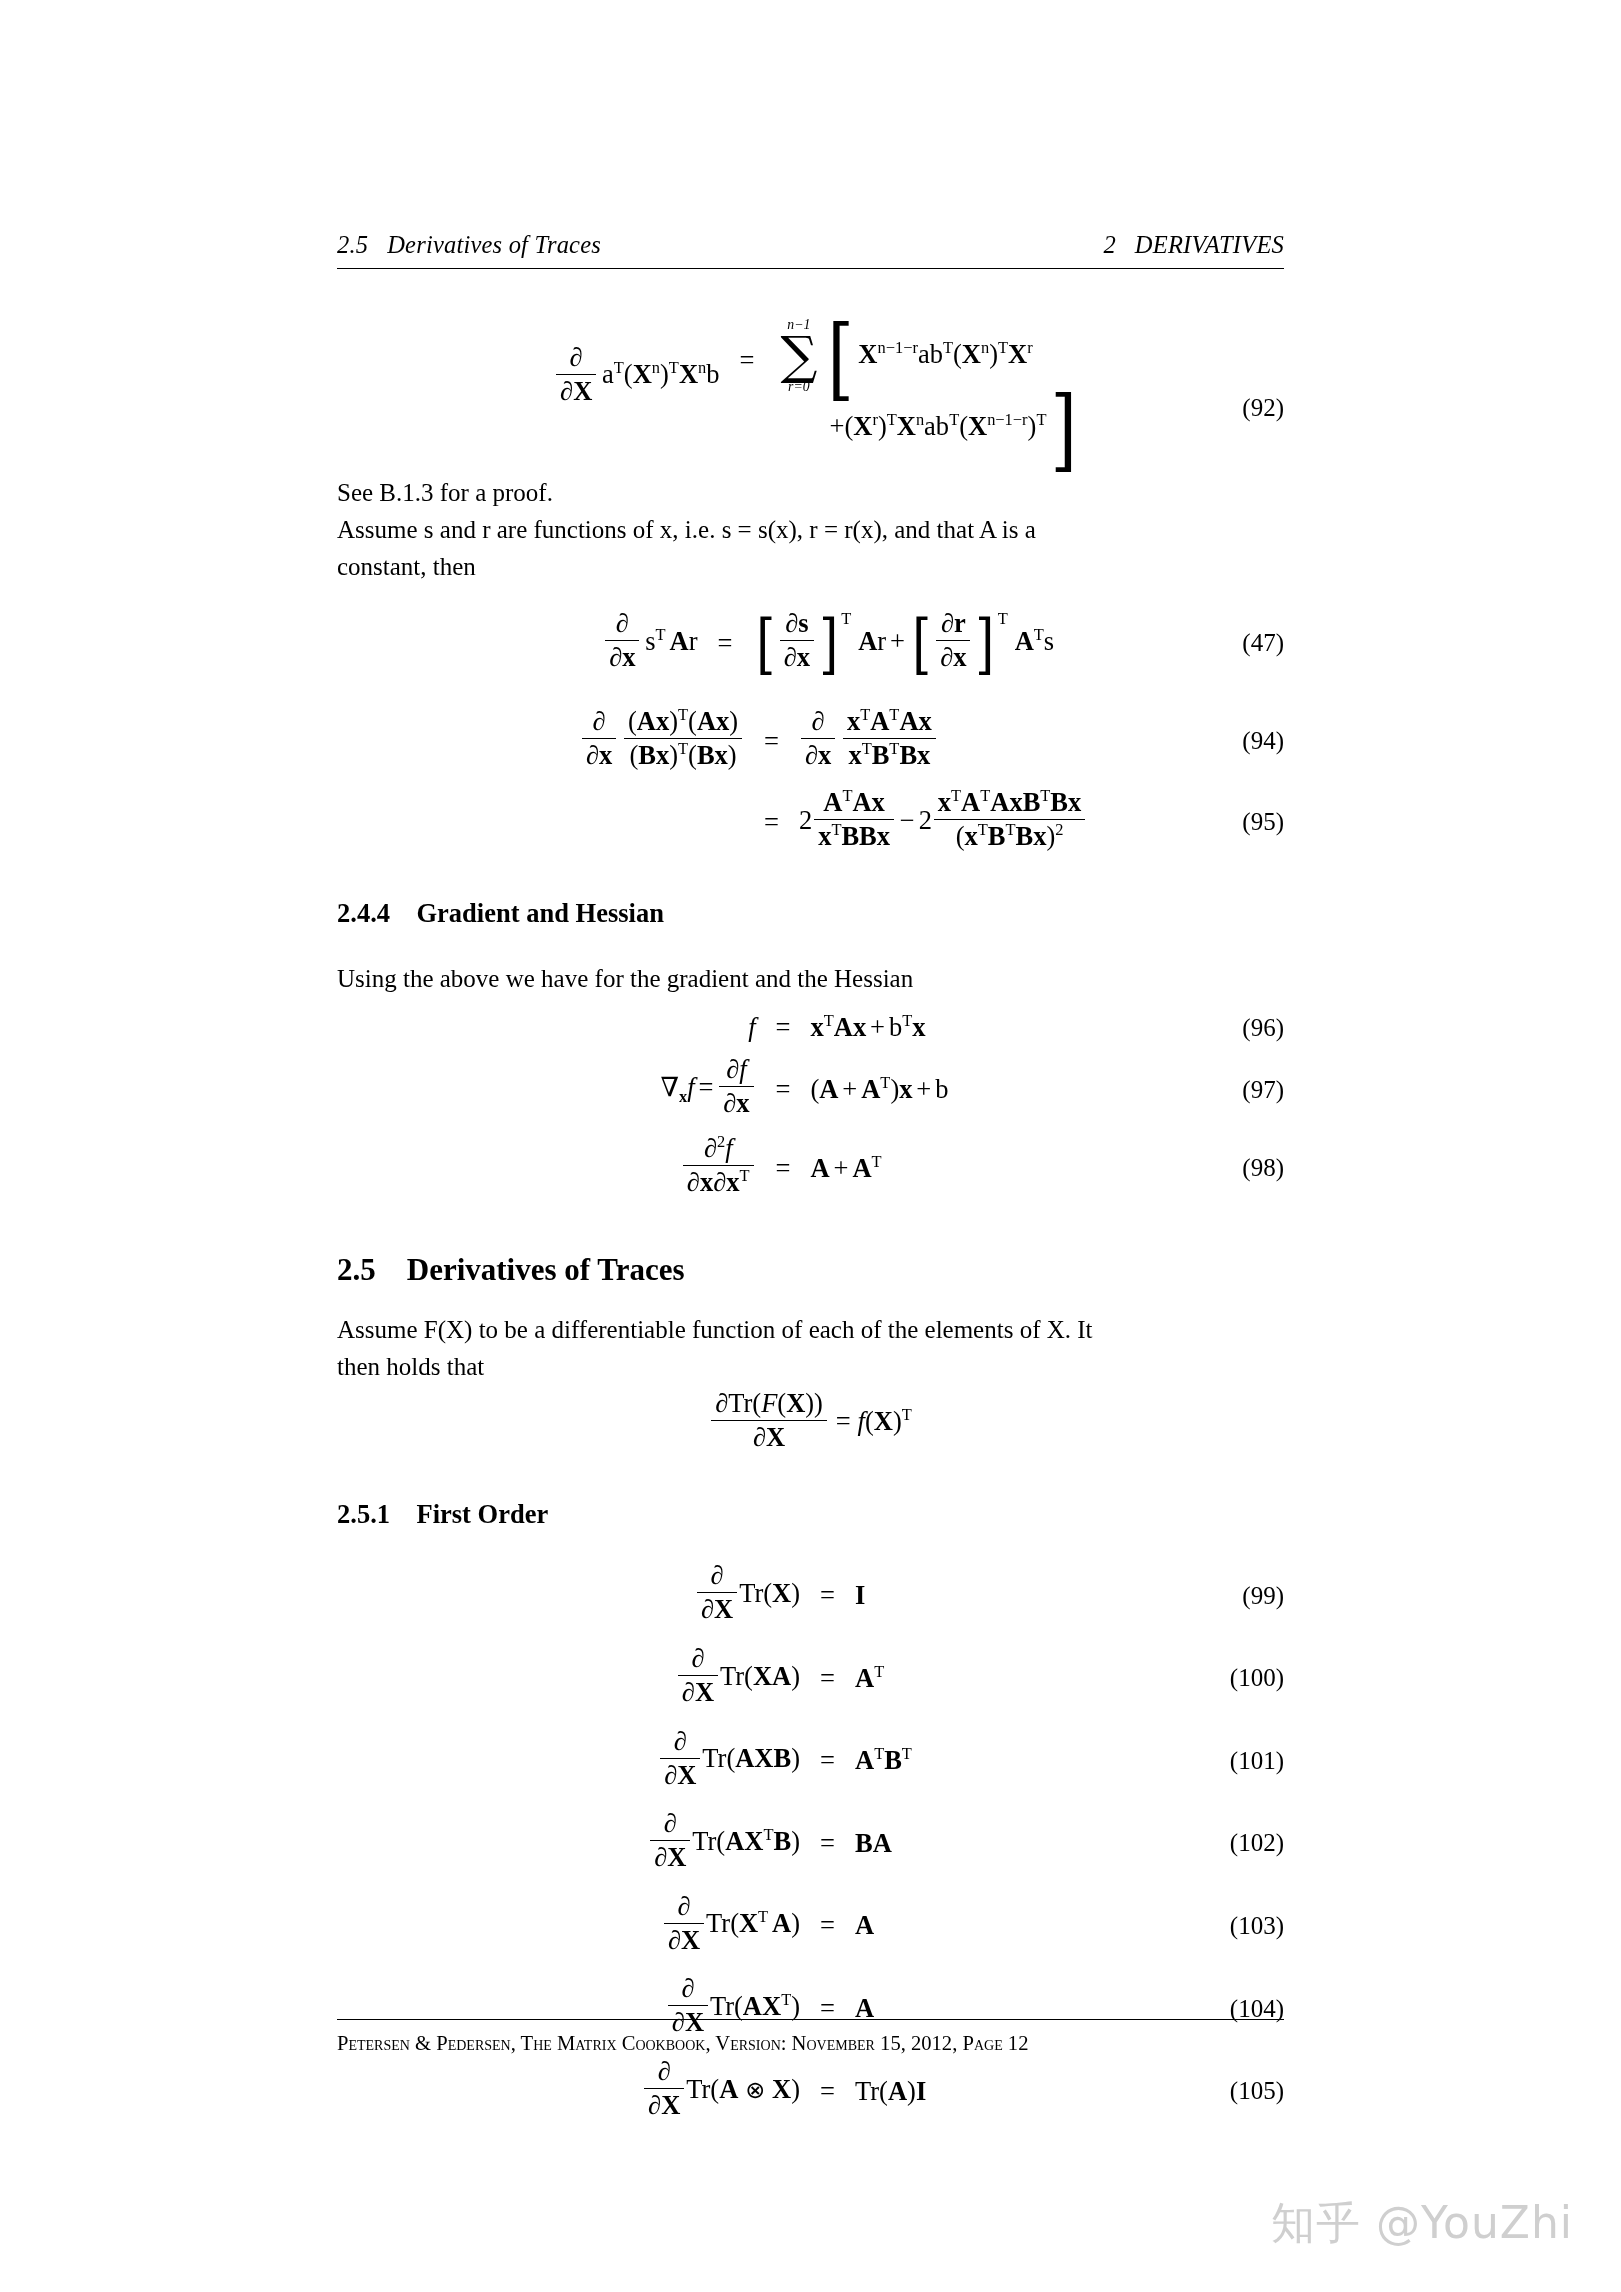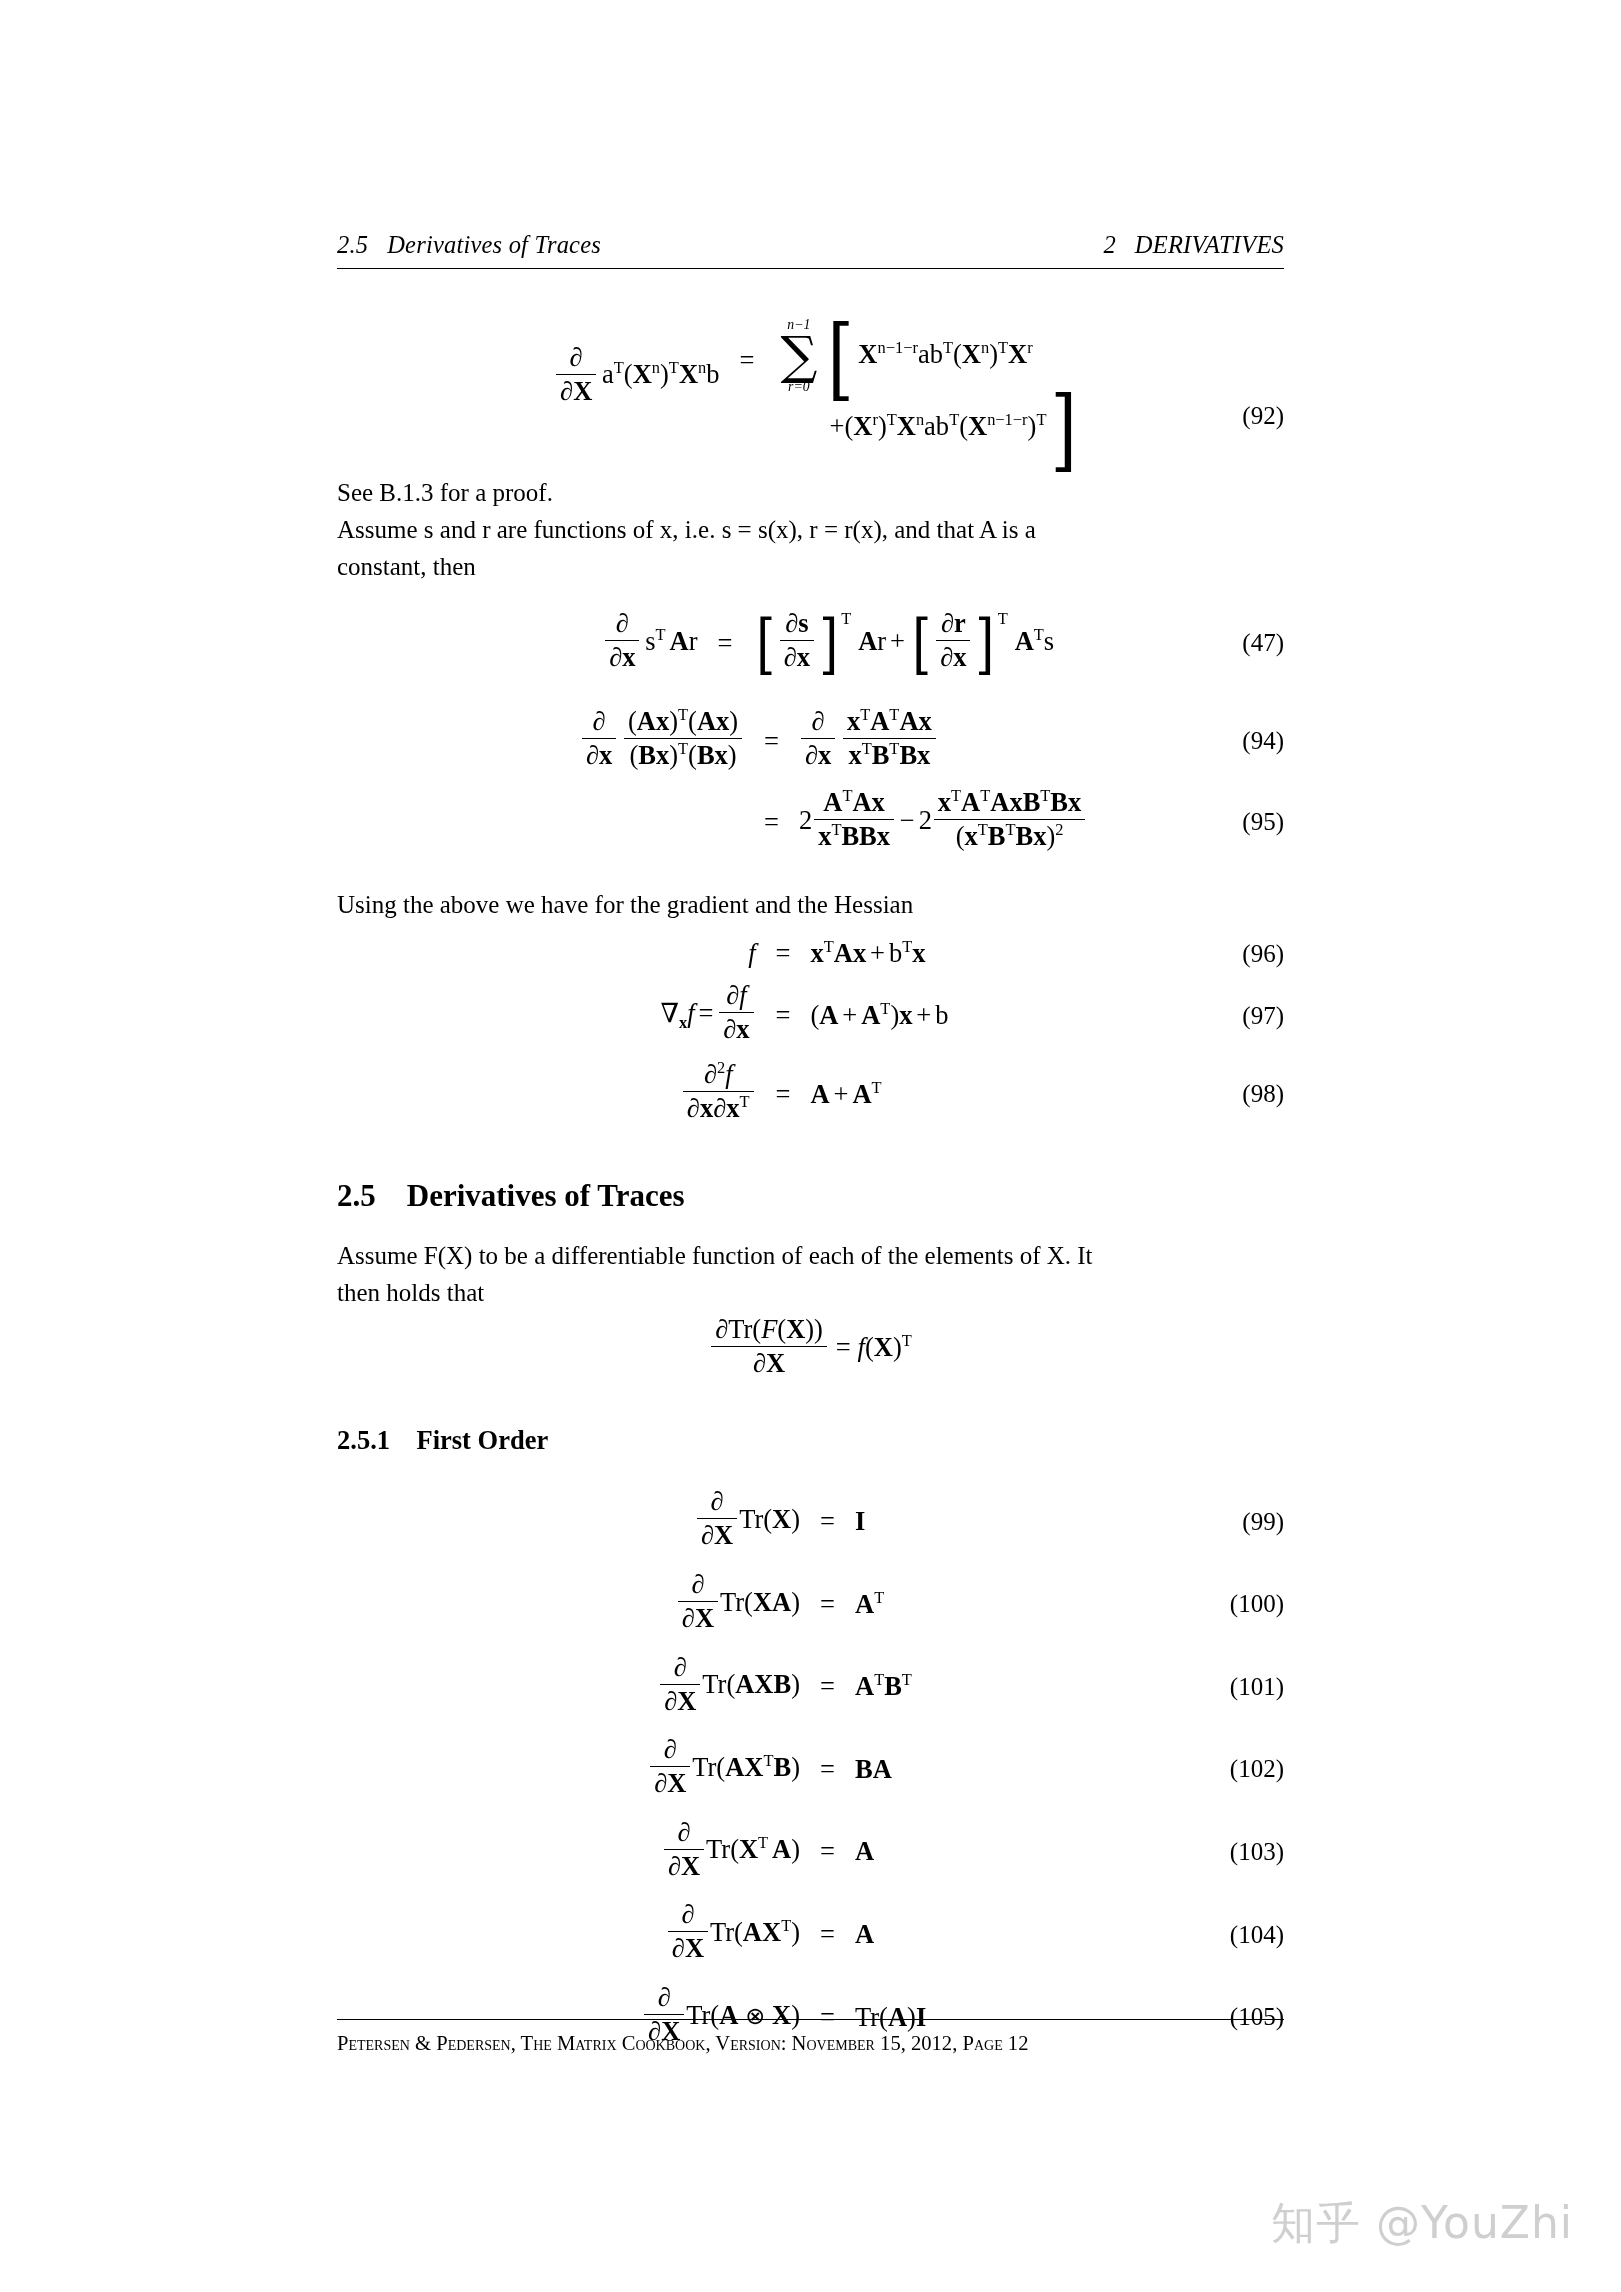--- a/index.html
+++ b/index.html
@@ -227,21 +227,21 @@
         <div class="eqsign math" style="padding-top:33px;">=</div>
         <div class="rhs math" style="width:431px; padding-top:5.9px;">
           <span class="sumop">
               <span class="lim">n−1</span>
               <span class="glyph">∑</span>
               <span class="lim">r=0</span>
             </span><span class="brk">
               <span class="bar" style="font-size:3.4em; line-height:0.5;">[</span>
             </span><span style="display:inline-block; padding-top:21.6px;"><b class="bm">X</b><sup class="t">n−1−r</sup>ab<sup class="t">T</sup>(<b class="bm">X</b><sup class="t">n</sup>)<sup class="t">T</sup><b class="bm">X</b><sup class="t">r</sup></span>
         </div>
-        <div class="eqnum" style="top:90px;">(92)</div>
+        <div class="eqnum" style="top:82px;">(92)</div>
       </div>
       <div class="eqrow" style="margin-top:-3.9px;">
         <div class="lhs math" style="width:304px;"></div>
         <div class="eqsign math"></div>
         <div class="rhs math" style="width:431px;">
           <span style="display:inline-block; width:55px;"></span>+(<b class="bm">X</b><sup class="t">r</sup>)<sup class="t">T</sup><b class="bm">X</b><sup class="t">n</sup>ab<sup class="t">T</sup>(<b class="bm">X</b><sup class="t">n−1−r</sup>)<sup class="t">T</sup><span class="brk">
               <span class="bar" style="font-size:3.4em; line-height:0.5;">]</span>
             </span>
         </div>
       </div>
@@ -320,20 +320,21 @@
               <span class="den"><b class="bm">x</b><sup class="t">T</sup><b class="bm">BBx</b></span>
             </span><span class="sp4"></span>−<span class="sp4"></span>2<span class="frac">
               <span class="num"><b class="bm">x</b><sup class="t">T</sup><b class="bm">A</b><sup class="t">T</sup><b class="bm">AxB</b><sup class="t">T</sup><b class="bm">Bx</b></span>
               <span class="den">(<b class="bm">x</b><sup class="t">T</sup><b class="bm">B</b><sup class="t">T</sup><b class="bm">Bx</b>)<sup class="tn">2</sup></span>
             </span>
         </div>
         <div class="eqnum">(95)</div>
       </div>
     </div>
 
+    <h3 class="sec" style="margin-top:43px;">2.4.4    Gradient and Hessian</h3>
 
     <div class="para" style="margin-top:31px;">
       <span>Using the above we have for the gradient and the Hessian</span>
     </div>
 
     <div class="eqblock" style="margin-top:15.7px;">
       <div class="eqrow">
         <div class="lhs math" style="width:239px;"><i class="v">f</i></div>
         <div class="eqsign math">=</div>
         <div class="rhs math" style="width:294px;"><b class="bm">x</b><sup class="t">T</sup><b class="bm">Ax</b><span class="sp4"></span>+<span class="sp4"></span>b<sup class="t">T</sup><b class="bm">x</b></div>

